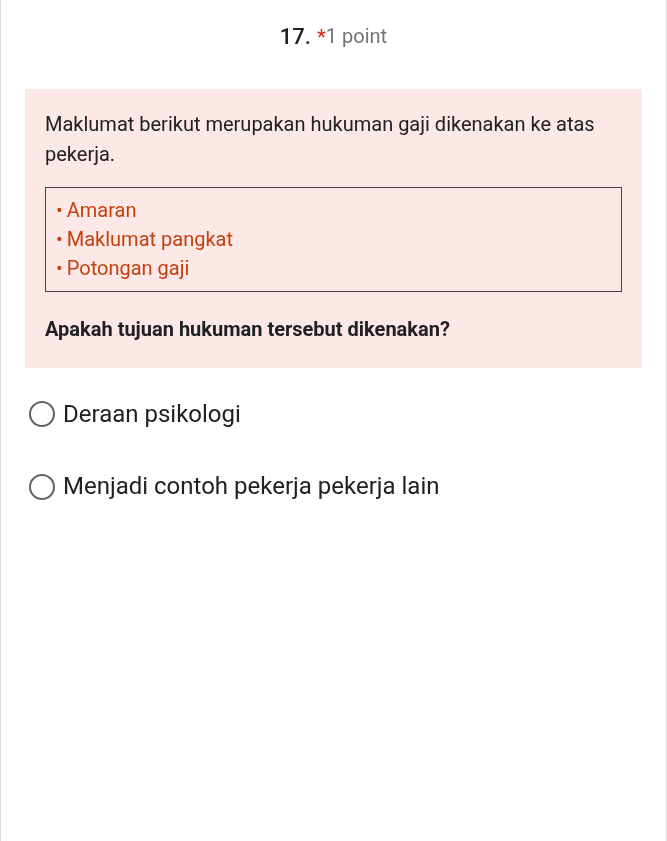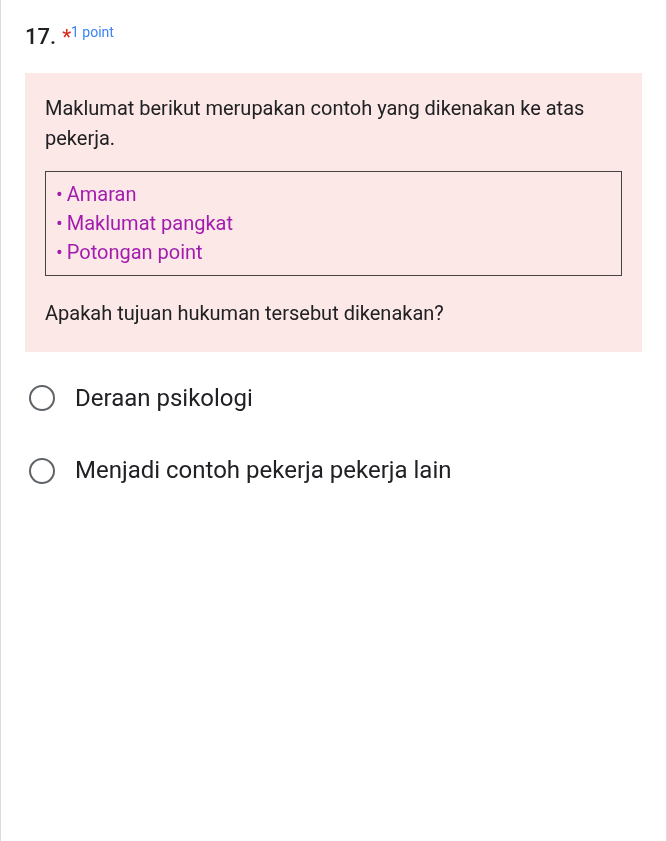--- a/index.html
+++ b/index.html
@@ -16,39 +16,39 @@
     }
     .question-card {
       border-left: 1px solid #dadce0;
       border-right: 1px solid #dadce0;
       padding: 24px 24px 24px 24px;
       background: #fff;
       height: 100%;
     }
     .question-header {
       display: flex;
-      justify-content: flex-start;
+      justify-content: center;
       align-items: flex-start;
-      margin-bottom: 24px;
+      margin-bottom: 40px;
     }
     .question-number {
       font-size: 22px;
       font-weight: 500;
       color: #202124;
       display: flex;
       align-items: center;
       gap: 6px;
     }
     .required-asterisk {
       color: #d93025;
       font-size: 20px;
     }
     .points {
-      font-size: 14px;
-      color: #3b82f6;
+      font-size: 20px;
+      color: #737373;
       font-weight: 400;
     }
     .question-body {
       background: #fce8e6;
       padding: 20px 20px 24px 20px;
       margin-bottom: 30px;
     }
     .intro-text {
       font-size: 20px;
       color: #202124;
@@ -57,41 +57,41 @@
       font-weight: 400;
     }
     .info-box {
       border: 1px solid #444;
       background: transparent;
       padding: 8px 10px;
       margin-bottom: 22px;
     }
     .info-item {
       font-size: 20px;
-      color: #a21caf;
+      color: #c2410c;
       line-height: 1.45;
       font-weight: 400;
     }
     .bullet {
       display: inline-block;
       margin-right: 4px;
     }
     .question-text {
       font-size: 20px;
       color: #202124;
       line-height: 1.5;
-      font-weight: 400;
+      font-weight: 700;
     }
     .options {
       padding: 0 0 0 4px;
     }
     .option {
       display: flex;
       align-items: center;
-      gap: 20px;
+      gap: 8px;
       margin-bottom: 40px;
       cursor: pointer;
       justify-content: space-between;
     }
     .radio {
       width: 26px;
       height: 26px;
       border: 2.5px solid #5f6368;
       border-radius: 50%;
       flex-shrink: 0;
@@ -110,25 +110,25 @@
 <div class="question-card">
   <div class="question-header">
     <div class="question-number">
       <span>17.</span>
       <span class="required-asterisk">*</span>
     </div>
     <div class="points">1 point</div>
   </div>
 
   <div class="question-body">
-    <div class="intro-text">Maklumat berikut merupakan contoh yang dikenakan ke atas pekerja.</div>
+    <div class="intro-text">Maklumat berikut merupakan hukuman gaji dikenakan ke atas pekerja.</div>
     <div class="info-box">
       <div class="info-item"><span class="bullet">•</span><span>Amaran</span></div>
       <div class="info-item"><span class="bullet">•</span><span>Maklumat pangkat</span></div>
-      <div class="info-item"><span class="bullet">•</span><span>Potongan point</span></div>
+      <div class="info-item"><span class="bullet">•</span><span>Potongan gaji</span></div>
     </div>
     <div class="question-text">Apakah tujuan hukuman tersebut dikenakan?</div>
   </div>
 
   <div class="options">
     <div class="option">
       <div class="radio"></div>
       <div class="option-label">Deraan psikologi</div>
     </div>
     <div class="option">

